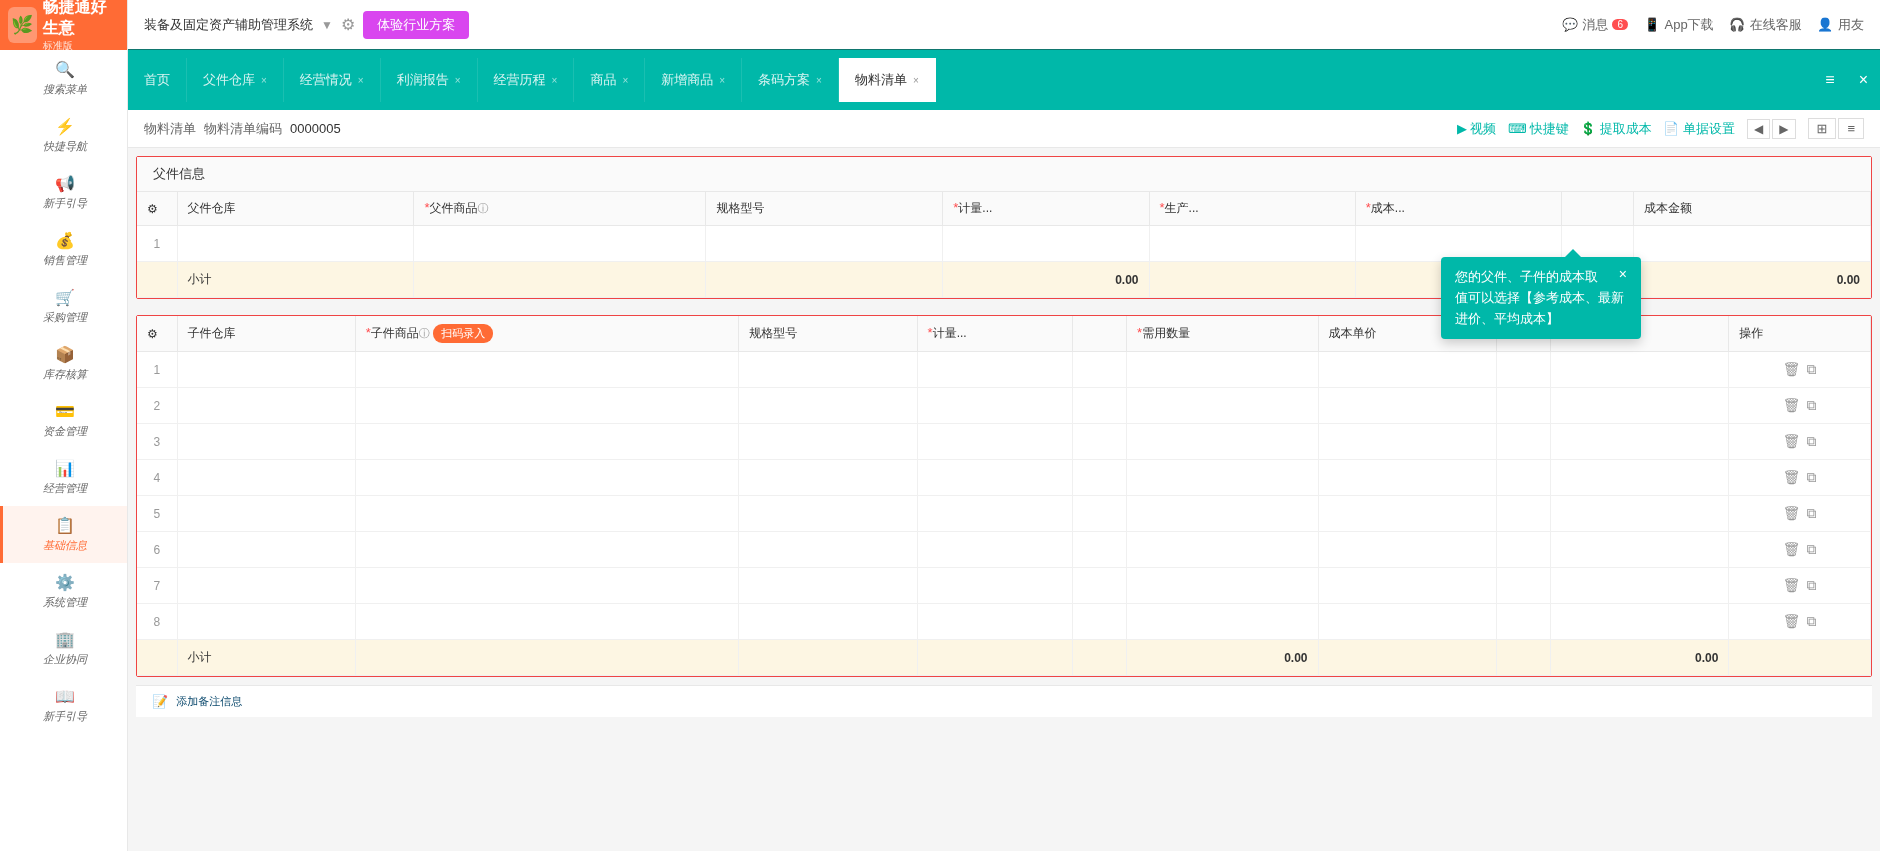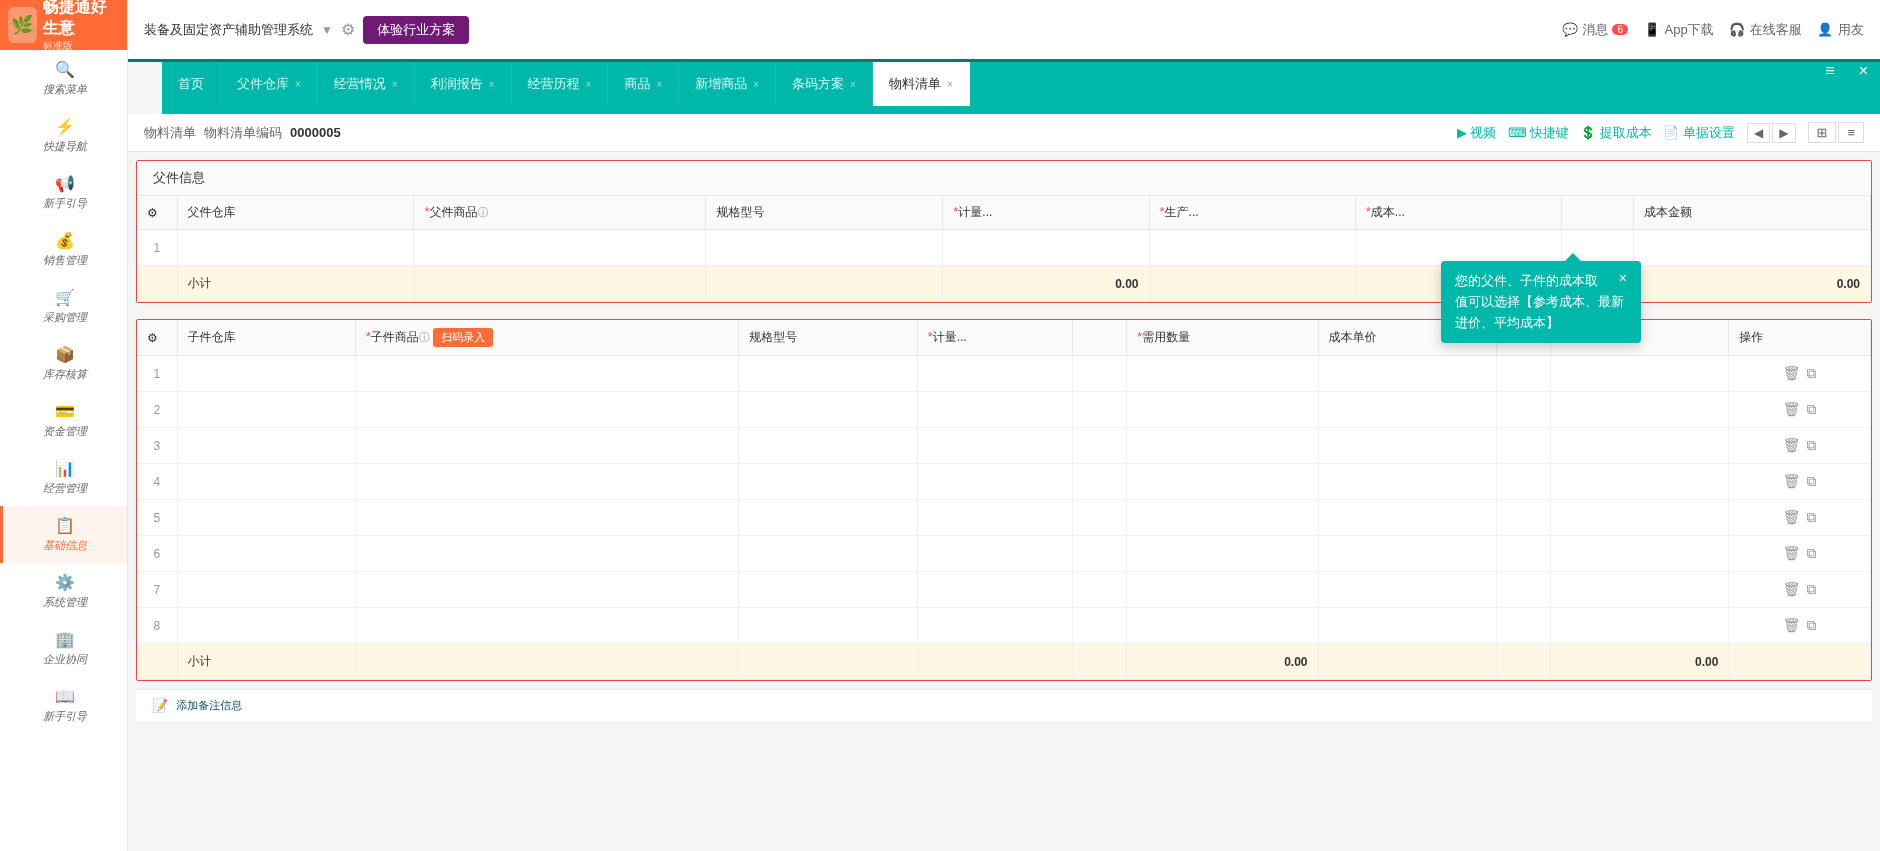--- a/index.html
+++ b/index.html
@@ -14,66 +14,66 @@
     .sidebar-nav { flex: 1; overflow-y: auto; }
     .sidebar-item { display: flex; flex-direction: column; align-items: center; padding: 10px 4px; cursor: pointer; color: #666; gap: 3px; border-left: 3px solid transparent; }
     .sidebar-item.active { background: #fff3ee; color: #ff6b35; border-left-color: #ff6b35; }
     .sidebar-item .si-icon { font-size: 16px; }
     .sidebar-item .si-label { font-size: 11px; text-align: center; font-style: italic; }
 
     
     .main { flex: 1; display: flex; flex-direction: column; overflow: hidden; }
 
     
-    .top-header { background: #fff; height: 62px; display: flex; align-items: center; padding: 0 16px; border-bottom: 3px solid #0f766e; justify-content: space-between; }
+    .top-header { background: #fff; height: 50px; display: flex; align-items: center; padding: 0 16px; border-bottom: 1px solid #0f766e; justify-content: space-between; }
     .top-header-left { display: flex; align-items: center; gap: 8px; }
     .system-title { font-size: 13px; color: #333; }
     .dropdown-arrow { color: #999; font-size: 12px; }
     .settings-btn { color: #999; font-size: 16px; cursor: pointer; }
-    .trial-btn { background: #701a75; color: #fff; border: none; border-radius: 4px; padding: 5px 14px; cursor: pointer; font-size: 13px; }
+    .trial-btn { background: #d946ef; color: #fff; border: none; border-radius: 4px; padding: 5px 14px; cursor: pointer; font-size: 13px; }
     .top-header-right { display: flex; align-items: center; gap: 16px; color: #666; font-size: 13px; }
     .top-right-item { display: flex; align-items: center; gap: 4px; cursor: pointer; }
     .badge { background: #ff4d4f; color: #fff; border-radius: 10px; padding: 0 5px; font-size: 10px; min-width: 16px; text-align: center; }
 
     
-    .nav-tabs { background: #00b8a9; display: flex; height: 52px; padding: 0 0 0 0; overflow: hidden; margin-left: 34px; }
+    .nav-tabs { background: #00b8a9; display: flex; align-items: center; height: 60px; padding: 0 0 0 0; overflow: hidden; }
     .nav-tab { padding: 0 16px; height: 44px; display: flex; align-items: center; color: rgba(255,255,255,0.85); cursor: pointer; white-space: nowrap; font-size: 13px; gap: 4px; border-right: 1px solid rgba(255,255,255,0.1); }
     .nav-tab.active { background: #fff; color: #333; font-weight: 500; }
     .nav-tab .tab-close { font-size: 10px; color: rgba(255,255,255,0.6); margin-left: 2px; }
     .nav-tab.active .tab-close { color: #999; }
     .nav-tab-more { margin-left: auto; padding: 0 12px; color: #fff; cursor: pointer; font-size: 16px; }
     .nav-close-btn { padding: 0 12px; color: #fff; cursor: pointer; font-size: 16px; }
 
     
     .content { flex: 1; overflow-y: auto; background: #f5f5f5; padding: 0; display: flex; flex-direction: column; }
 
     
     .breadcrumb-bar { background: #fff; padding: 8px 16px; display: flex; align-items: center; gap: 8px; border-bottom: 1px solid #e8e8e8; }
     .breadcrumb-item { color: #666; font-size: 13px; }
-    .breadcrumb-code { color: #333; font-weight: 700; }
+    .breadcrumb-code { color: #333; font-weight: 400; }
     .breadcrumb-actions { margin-left: auto; display: flex; align-items: center; gap: 12px; color: #666; font-size: 12px; }
     .breadcrumb-action { display: flex; align-items: center; gap: 3px; cursor: pointer; color: #00b8a9; }
     .breadcrumb-nav { display: flex; gap: 2px; }
     .breadcrumb-nav span { border: 1px solid #ddd; padding: 2px 6px; cursor: pointer; color: #666; font-size: 12px; }
     .view-toggle { display: flex; gap: 2px; }
     .view-toggle span { border: 1px solid #ddd; padding: 2px 8px; cursor: pointer; color: #666; }
 
     
     .section { background: #fff; margin: 8px; border: 1px solid #ef4444; border-radius: 2px; position: relative; }
     .section-title { padding: 8px 16px; font-size: 13px; color: #333; font-weight: 500; background: #fafafa; border-bottom: 1px solid #e8e8e8; }
 
     
     .data-table { width: 100%; border-collapse: collapse; }
     .data-table th { background: #fafafa; padding: 8px 10px; text-align: left; font-weight: 500; color: #333; border-bottom: 1px solid #e8e8e8; border-right: 1px solid #e8e8e8; white-space: nowrap; font-size: 12px; }
     .data-table td { padding: 8px 10px; border-bottom: 1px solid #f0f0f0; border-right: 1px solid #f0f0f0; color: #333; font-size: 12px; height: 36px; }
     .data-table .row-num { color: #999; text-align: center; width: 40px; }
     .data-table .subtotal-row td { background: #fdf6e3; font-weight: 500; }
     .required-star { color: #ff4d4f; }
     .col-settings { text-align: center; width: 36px; color: #999; }
-    .scan-btn { background: #ff6b35; color: #fff; border: none; border-radius: 3px; padding: 2px 8px; font-size: 11px; cursor: pointer; }
+    .scan-btn { background: #ff6b35; color: #fff; border: none; border-radius: 9px; padding: 2px 8px; font-size: 11px; cursor: pointer; }
     .action-icons { display: flex; gap: 6px; justify-content: center; }
     .action-icon { color: #999; cursor: pointer; font-size: 14px; }
 
     
     .tooltip-popup { position: absolute; top: 100px; right: 230px; background: #00b8a9; color: #fff; border-radius: 4px; padding: 10px 14px; font-size: 12px; line-height: 1.6; width: 200px; z-index: 100; box-shadow: 0 4px 12px rgba(0,0,0,0.2); }
     .tooltip-popup::before { content: ''; position: absolute; top: -8px; right: 60px; border: 8px solid transparent; border-bottom-color: #00b8a9; border-top: none; }
     .tooltip-close { float: right; cursor: pointer; font-size: 14px; line-height: 1; margin-left: 8px; }
 
     
     .bottom-bar { background: #fff; padding: 8px 16px; display: flex; align-items: center; gap: 8px; border-top: 1px solid #e8e8e8; margin: 0 8px 8px 8px; }

